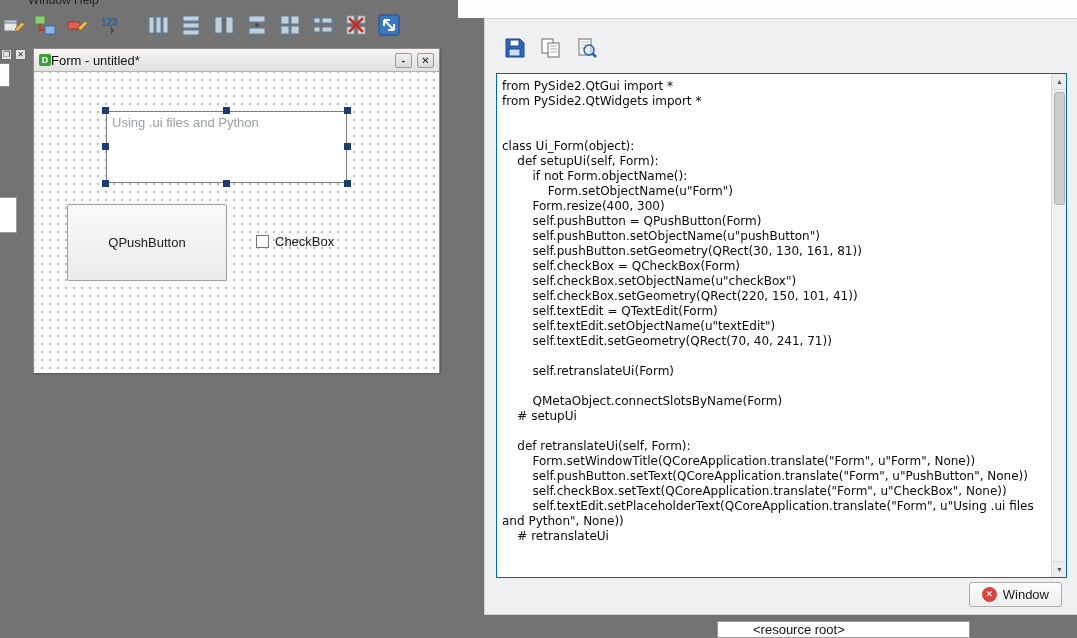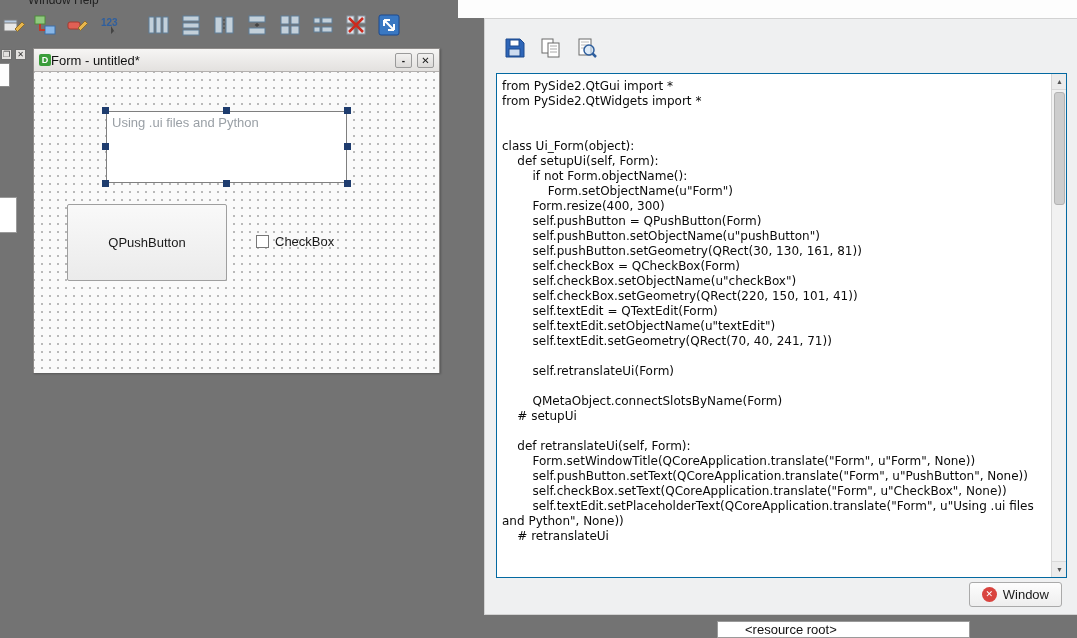--- a/index.html
+++ b/index.html
@@ -67,21 +67,21 @@
   .sb-down { bottom:0; border-top:1px solid #d9d9d9; }
   .sb-thumb { position:absolute; left:2px; top:18px; width:11px; height:113px; background:#cdcdcd; border:1px solid #b2b2b2; border-radius:3px; }
 
   .close-btn { position:absolute; right:15px; top:563px; height:25px; padding:0 12px;
     display:inline-flex; align-items:center; gap:6px;
     background:linear-gradient(#fdfdfd,#eeeeee); border:1px solid #aaaaaa; border-radius:3px; font-size:13px; }
   .close-ico { width:15px; height:15px; border-radius:50%; background:#d9443f; color:#fff; font-size:9px; font-weight:bold; line-height:15px; text-align:center; }
 
   
   .resource-frag { position:absolute; left:717px; top:621px; width:253px; height:17px; background:#fff; border:1px solid #9a9a9a; overflow:hidden; }
-  .resource-row { padding-left:27px; font-size:13px; line-height:16px; color:#111; }
+  .resource-row { padding-left:35px; font-size:13px; line-height:16px; color:#111; }
 
   svg { display:block; }
 </style>
 </head>
 <body>
 
 <div class="canvas">
 
   <div class="menu-frag">
     <span class="menu-win">Window</span>

